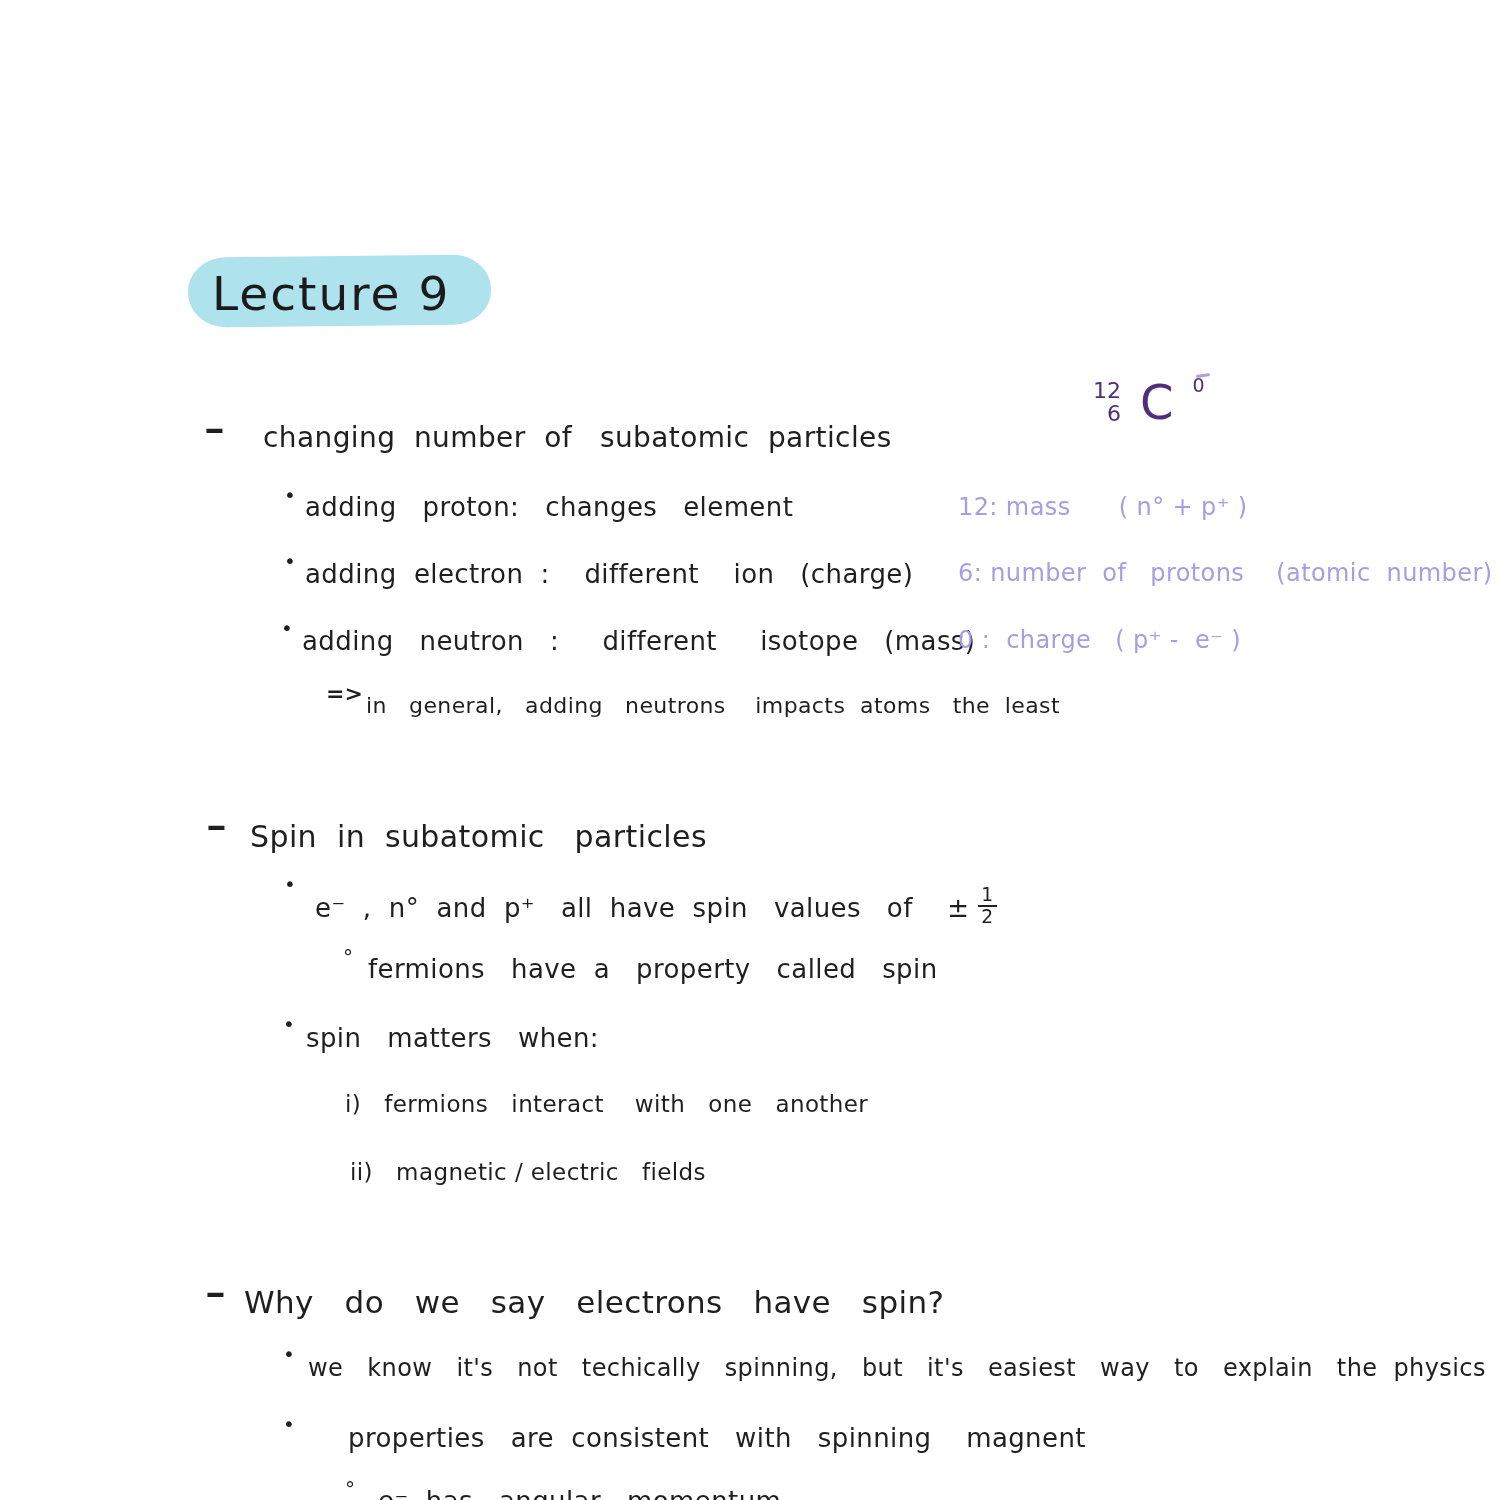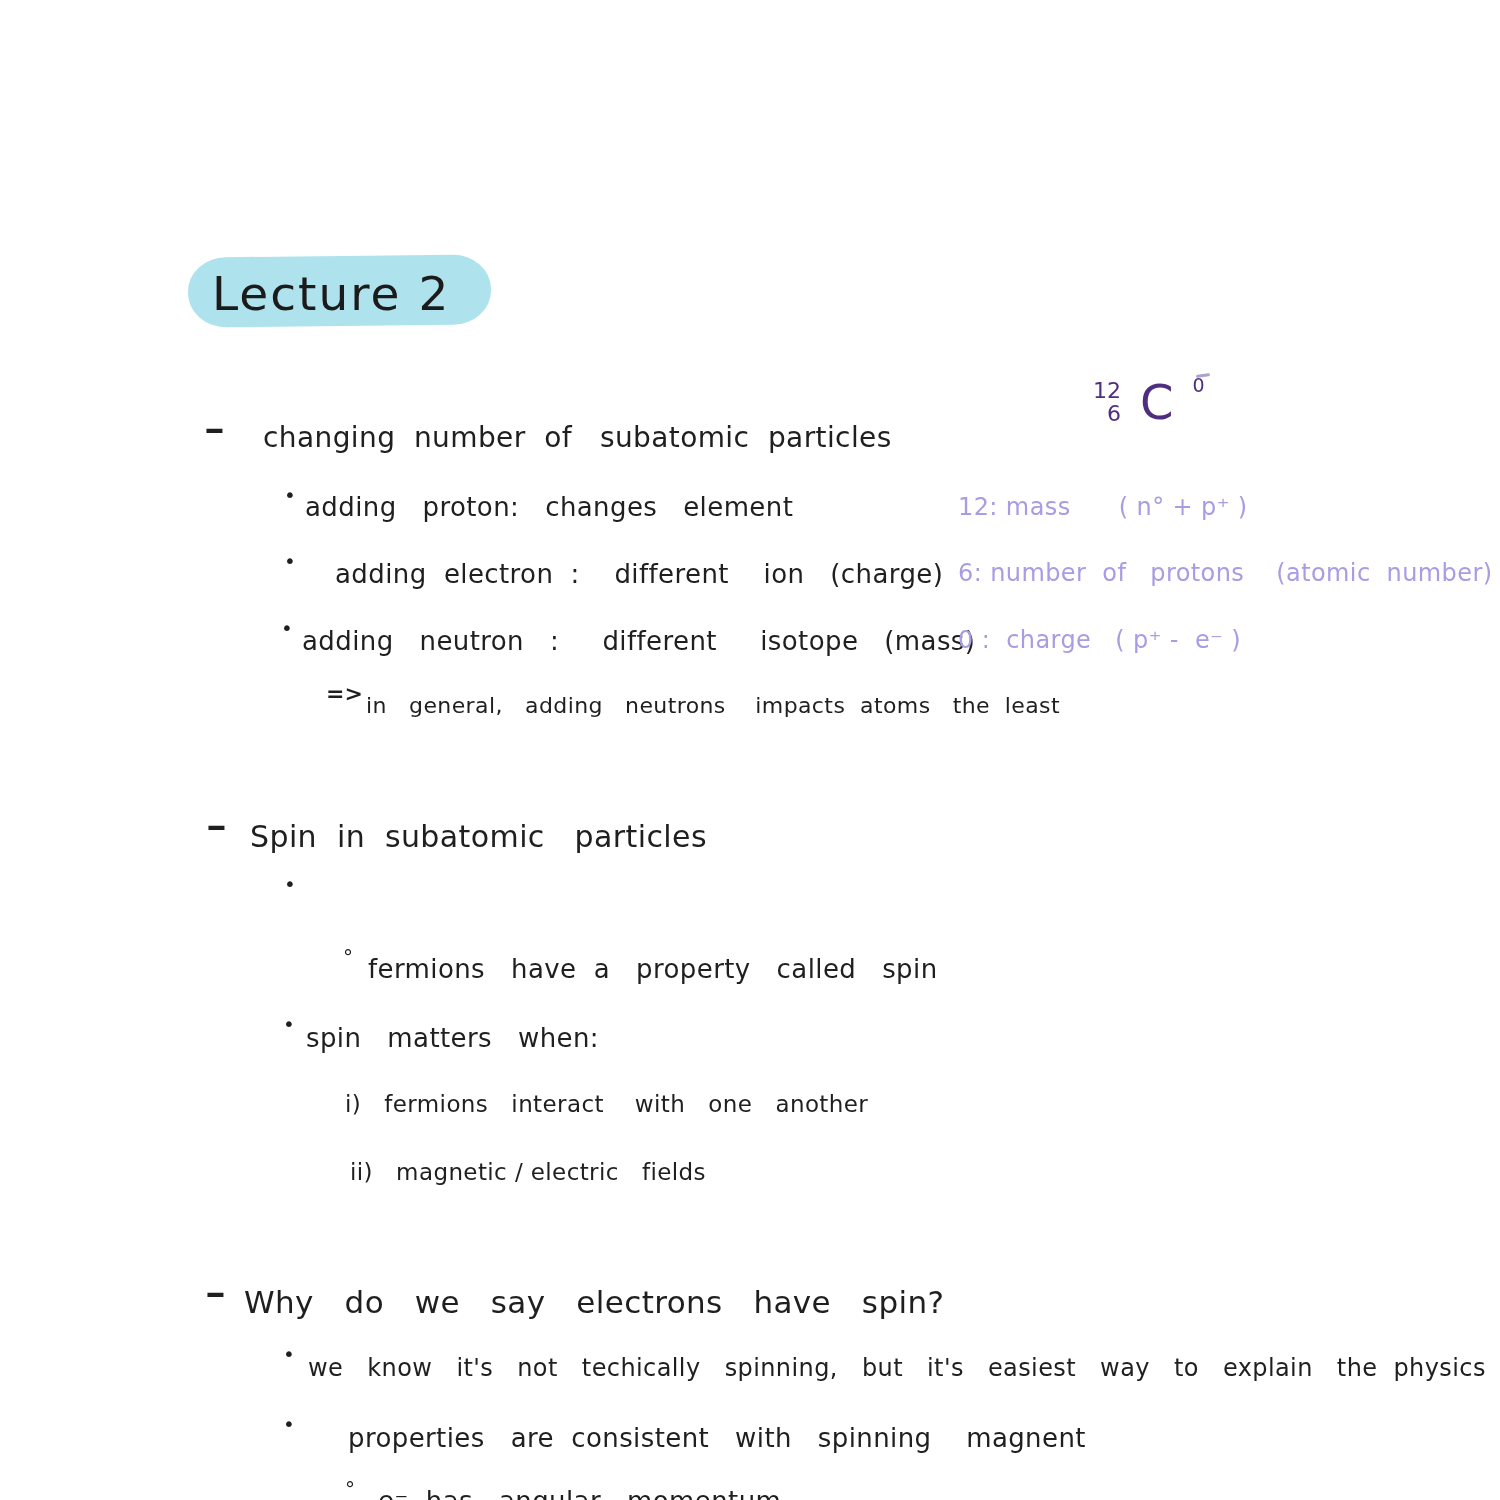--- a/index.html
+++ b/index.html
@@ -74,30 +74,30 @@
   }
   .frac .num { display: block; border-bottom: 2px solid #1f1f1f; padding: 0 3px 1px; }
   .frac .den { display: block; padding-top: 1px; }
 </style>
 </head>
 <body>
 
 <div id="page">
 
   <div id="title-highlight"></div>
-  <div id="title-text">Lecture 2</div>
+  <div id="title-text">Lecture 9</div>
 
   <span class="glyph dash-mark" style="left:206px; top:408px;">–</span>
   <div class="line" style="left:263px; top:423px; font-size:28px;">changing  number  of   subatomic  particles</div>
 
   <span class="glyph dot-mark" style="left:284px; top:483px;">•</span>
   <div class="line" style="left:305px; top:493px; font-size:26px;">adding   proton:   changes   element</div>
 
   <span class="glyph dot-mark" style="left:284px; top:549px;">•</span>
-  <div class="line" style="left:305px; top:560px; font-size:26px;margin-left:30px;">adding  electron  :    different    ion   (charge)</div>
+  <div class="line" style="left:305px; top:560px; font-size:26px;">adding  electron  :    different    ion   (charge)</div>
 
   <span class="glyph dot-mark" style="left:281px; top:616px;">•</span>
   <div class="line" style="left:302px; top:627px; font-size:26px;">adding   neutron   :     different     isotope   (mass)</div>
 
   <span class="glyph" style="left:326px; top:681px; font-size:22px; font-weight:bold;">=&gt;</span>
   <div class="line" style="left:366px; top:694px; font-size:22px;">in   general,   adding   neutrons    impacts  atoms   the  least</div>
 
   <div id="isotope">
     <span class="stack">
       <span>12</span>
@@ -109,20 +109,21 @@
   <div id="stray-mark"></div>
 
   <div class="line purple-light" style="left:958px; top:494px; font-size:24px;"><span>12:</span> <span>mass      ( n° + p⁺ )</span></div>
   <div class="line purple-light" style="left:958px; top:560px; font-size:24px;text-align:center;"><span>6:</span> <span>number  of   protons    (atomic  number)</span></div>
   <div class="line purple-light" style="left:958px; top:627px; font-size:24px;"><span>0 :</span>  <span>charge   ( p⁺ -  e⁻ )</span></div>
 
   <span class="glyph dash-mark" style="left:208px; top:805px;">–</span>
   <div class="line" style="left:250px; top:820px; font-size:30px;">Spin  in  subatomic   particles</div>
 
   <span class="glyph dot-mark" style="left:284px; top:872px;">•</span>
+  <div class="line" style="left:315px; top:886px; font-size:26px;"><span>e⁻  ,  n°  and  p⁺   all  have  spin   values   of    ±</span> <span class="frac"><span class="num">1</span><span class="den">2</span></span></div>
 
   <span class="glyph ring-mark" style="left:343px; top:945px;">°</span>
   <div class="line" style="left:368px; top:955px; font-size:26px;">fermions   have  a   property   called   spin</div>
 
   <span class="glyph dot-mark" style="left:283px; top:1012px;">•</span>
   <div class="line" style="left:306px; top:1024px; font-size:26px;">spin   matters   when:</div>
 
   <div class="line" style="left:350px; top:1160px; font-size:23px;">ii)   magnetic / electric   fields</div>
   <div class="line" style="left:345px; top:1092px; font-size:23px;">i)   fermions   interact    with   one   another</div>
 

